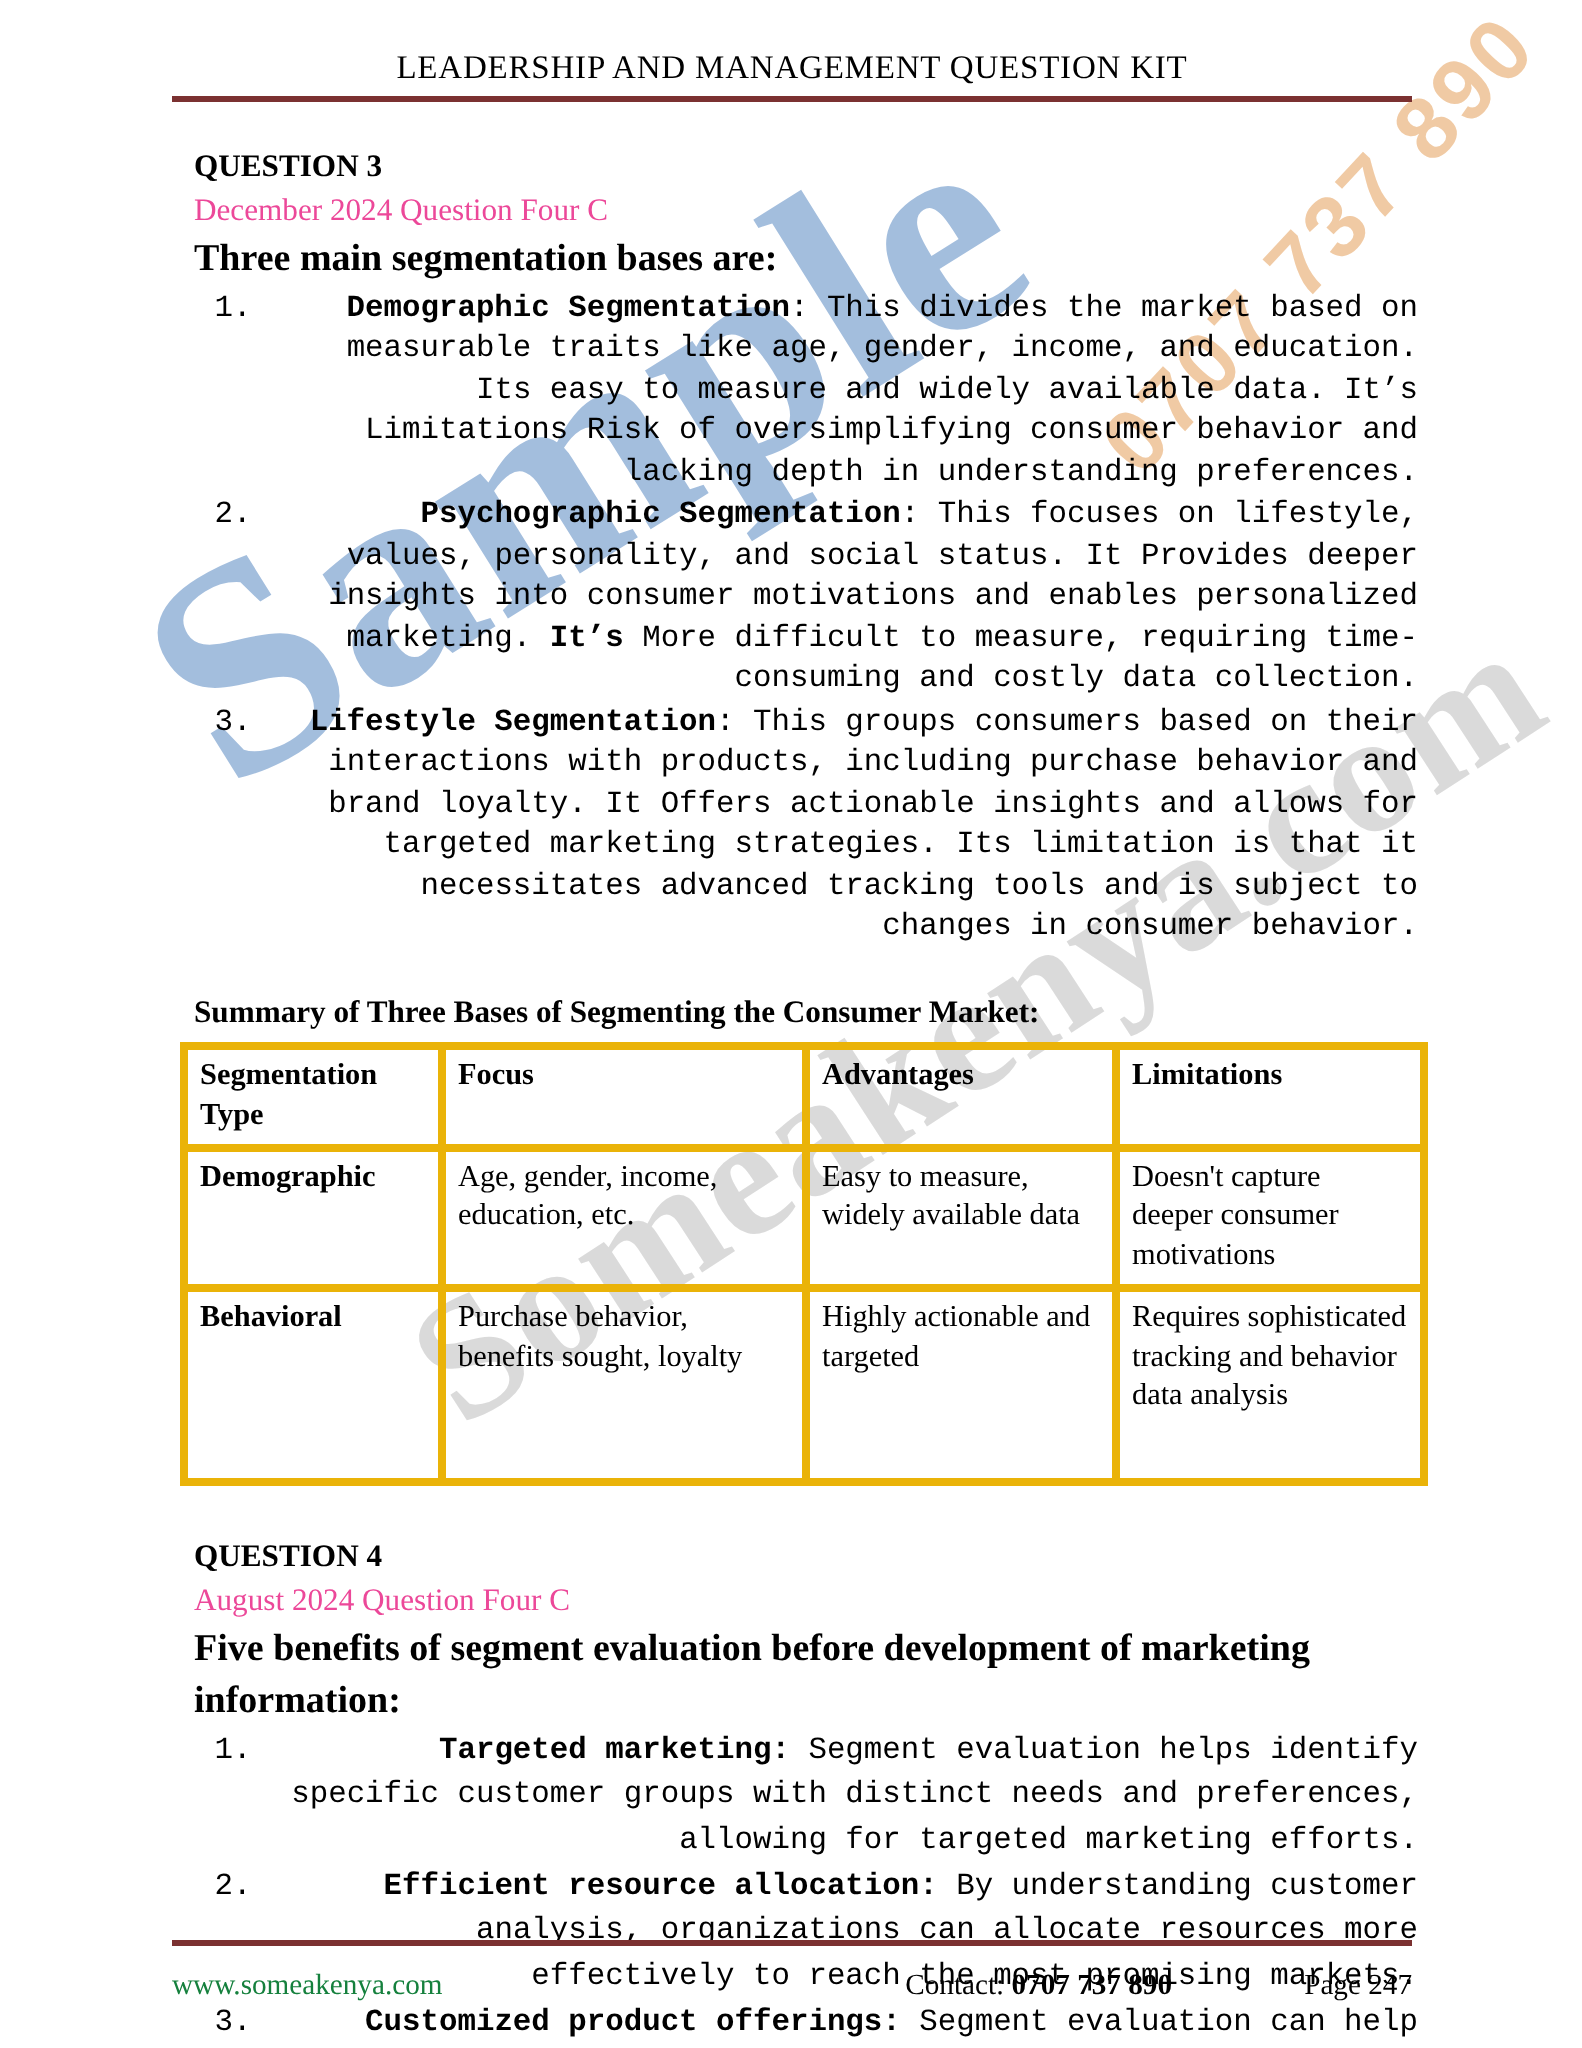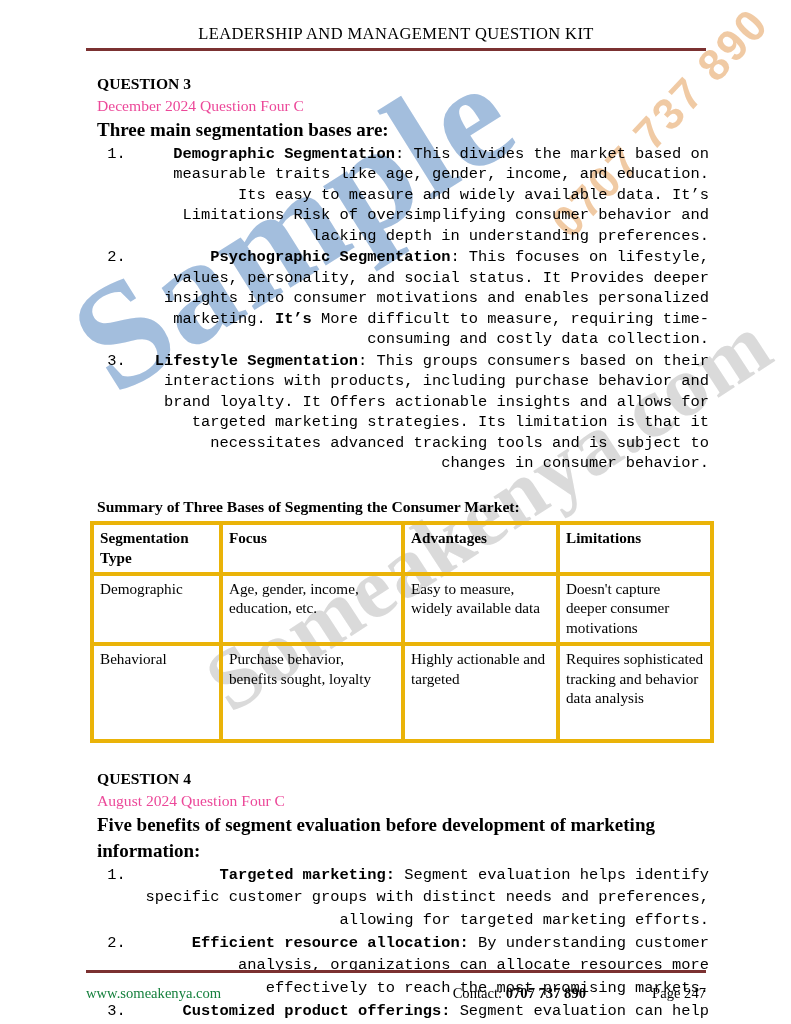--- a/index.html
+++ b/index.html
@@ -153,21 +153,21 @@
     vertical-align: top;
     padding: 3px 6px 4px 6px;
     font-size: 15.2px;
     line-height: 1.30;
     text-align: left;
   }
   table.seg th {
     font-weight: bold;
   }
   table.seg td.rowhead {
-    font-weight: normal;
+    font-weight: bold;
   }
   .col1 { width: 129px; }
   .col2 { width: 182px; }
   .col3 { width: 155px; }
   .col4 { width: 154px; }
 
   .row-h th { height: 38px; }
   .row-1 td { height: 58px; }
   .row-2 td { height: 58px; }
   .row-3 td { height: 86px; }

